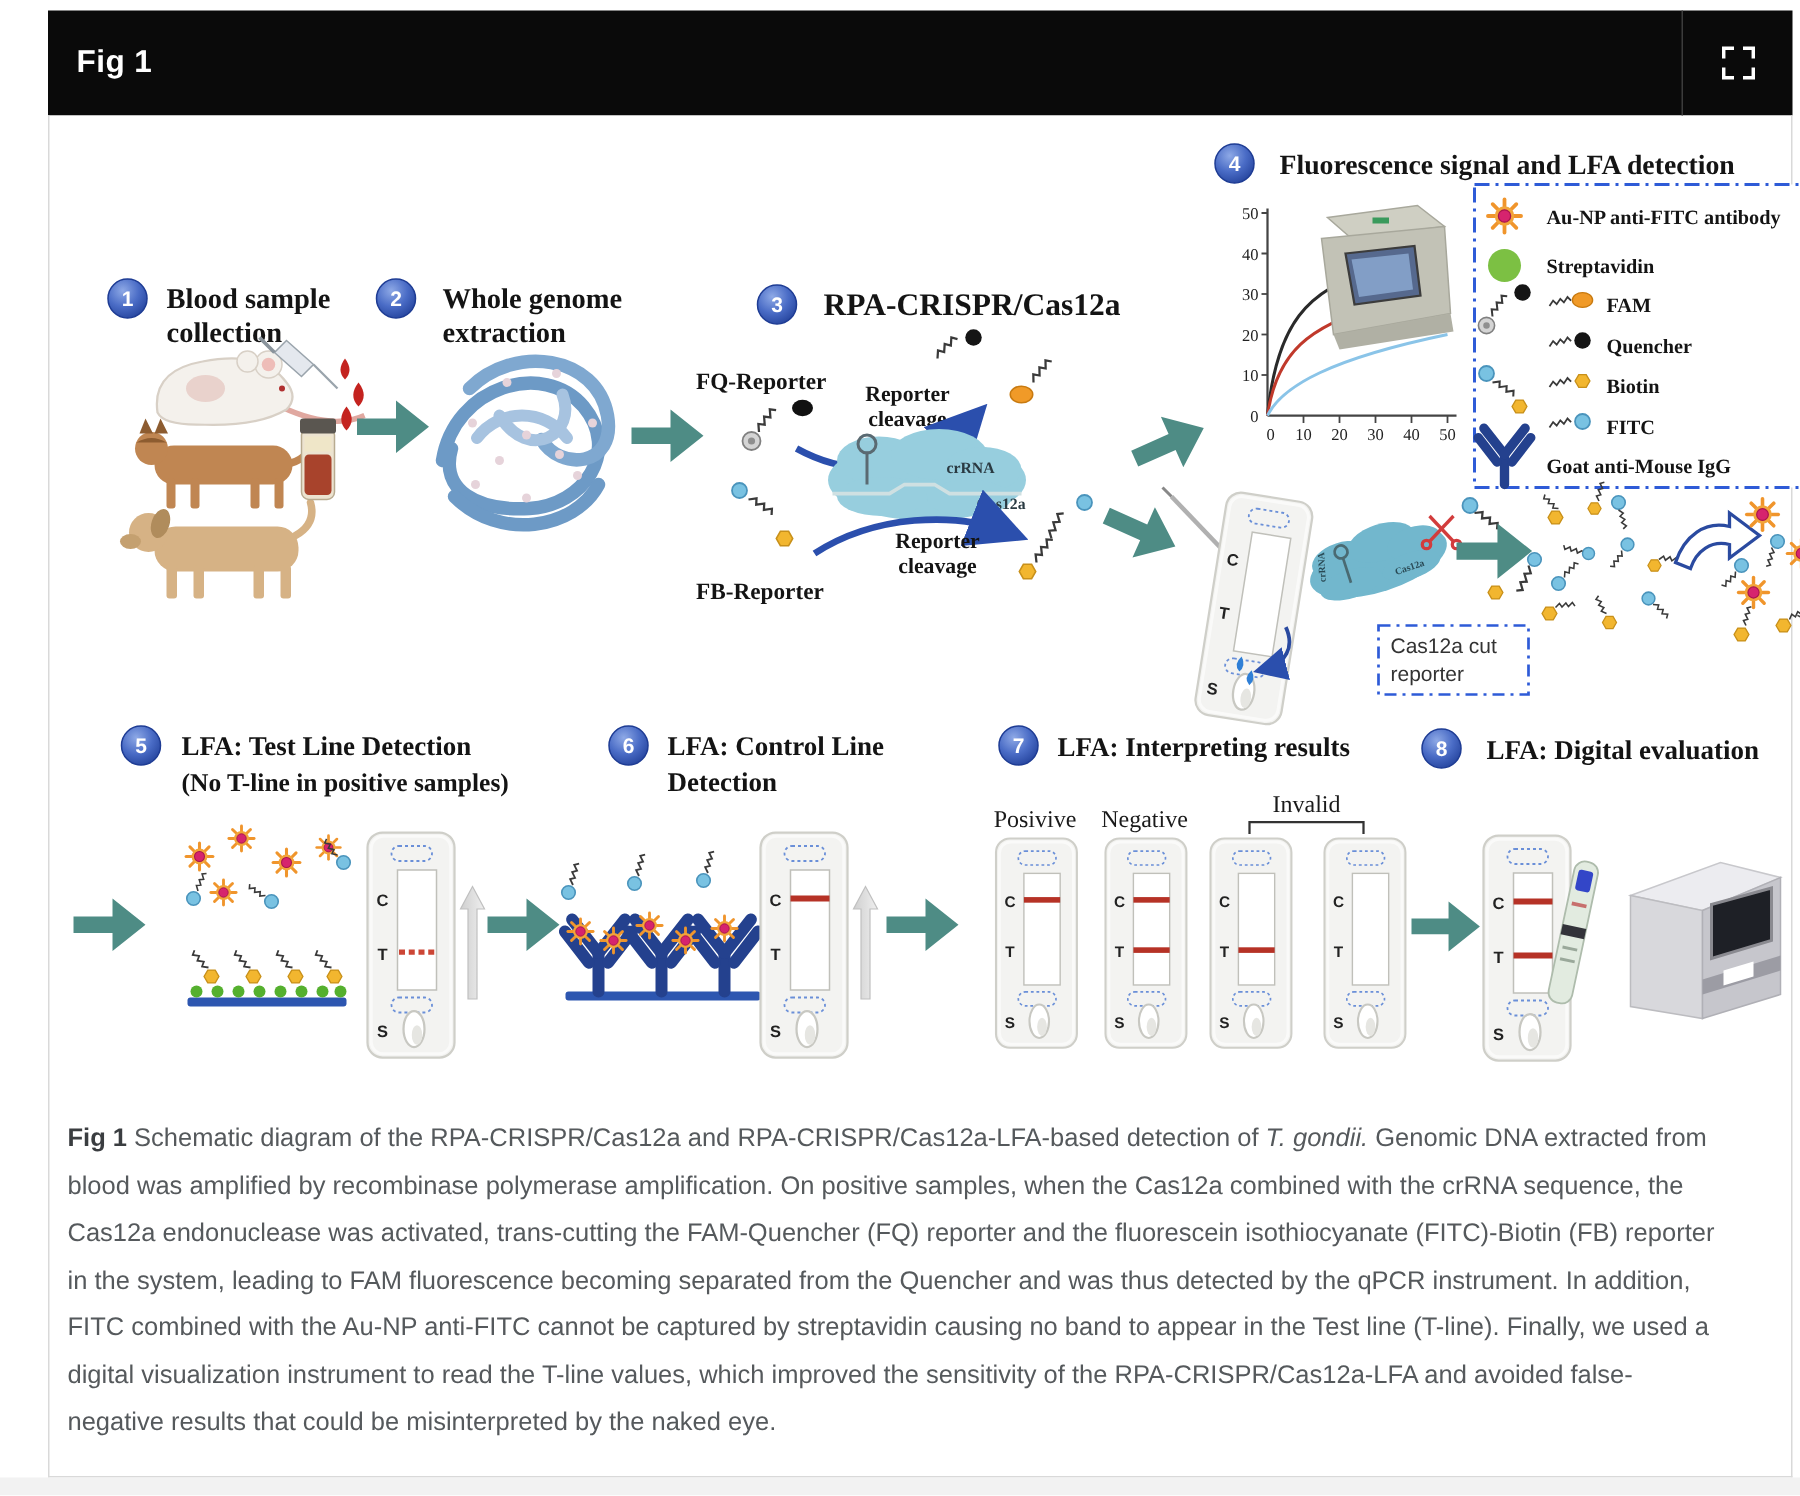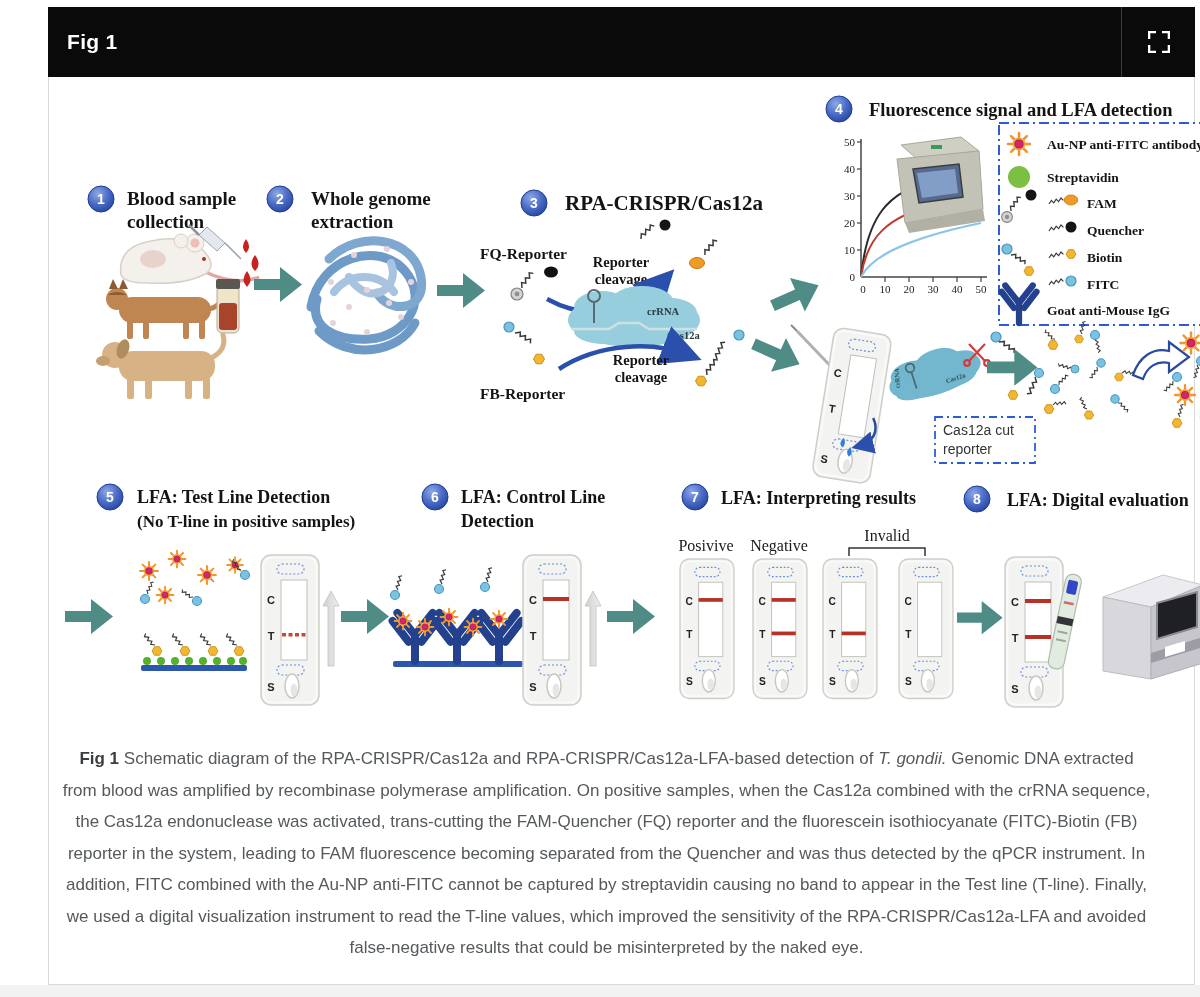--- a/index.html
+++ b/index.html
@@ -1,26 +1,26 @@
 <!DOCTYPE html>
 <html><head>
 <meta charset="utf-8">
 <style>
   html,body{margin:0;padding:0;background:#fff;width:1200px;height:997px;overflow:hidden;
     font-family:"Liberation Sans",sans-serif;}
-  .wrap{margin:7px 5px 0 21px;padding-left:27px;}
+  .wrap{margin:7px 5px 0 5px;padding-left:27px;}
   .figbar{height:70px;background:#0a0a0a;display:flex;align-items:stretch;}
   .figbar-title{flex:1;color:#fff;font-size:21px;font-weight:700;letter-spacing:.3px;
     display:flex;align-items:center;padding-left:19px;}
   .figbar-right{width:73px;border-left:1px solid #3c3c3c;display:flex;align-items:center;
     justify-content:center;cursor:pointer;}
   .panel{border:1px solid #d9d9d9;border-top:none;background:#fff;}
   .diagram{position:relative;height:650px;}
   .diagram svg{display:block;}
-  .caption{padding:16px 42px 20px 12px;font-size:17px;line-height:31.5px;color:#55595c;text-align:center;}
+  .caption{padding:16px 42px 20px 12px;font-size:17px;line-height:31.5px;color:#55595c;}
   .cap-bold{font-weight:700;color:#3a3d40;}
   .cap-italic{font-style:italic;}
   .bottom-strip{height:12px;background:#f2f2f2;margin-top:0;}
   
   .ttl1{font:700 19px "Liberation Serif",serif;fill:#141414;}
   .ttl3{font:700 21px "Liberation Serif",serif;fill:#141414;}
   .ttl4{font:700 18.5px "Liberation Serif",serif;fill:#141414;}
   .ttl2r{font:700 18px "Liberation Serif",serif;fill:#141414;}
   .ttl2s{font:700 17px "Liberation Serif",serif;fill:#141414;}
   .lab{font:700 15.5px "Liberation Serif",serif;fill:#141414;}

